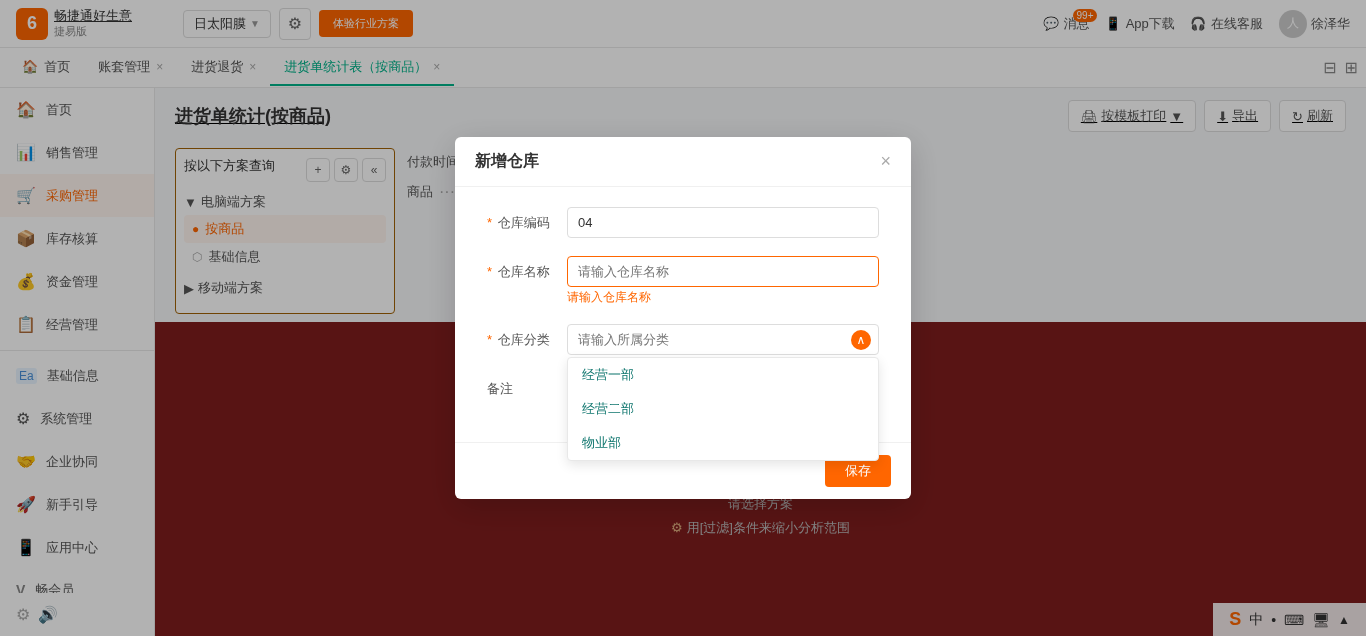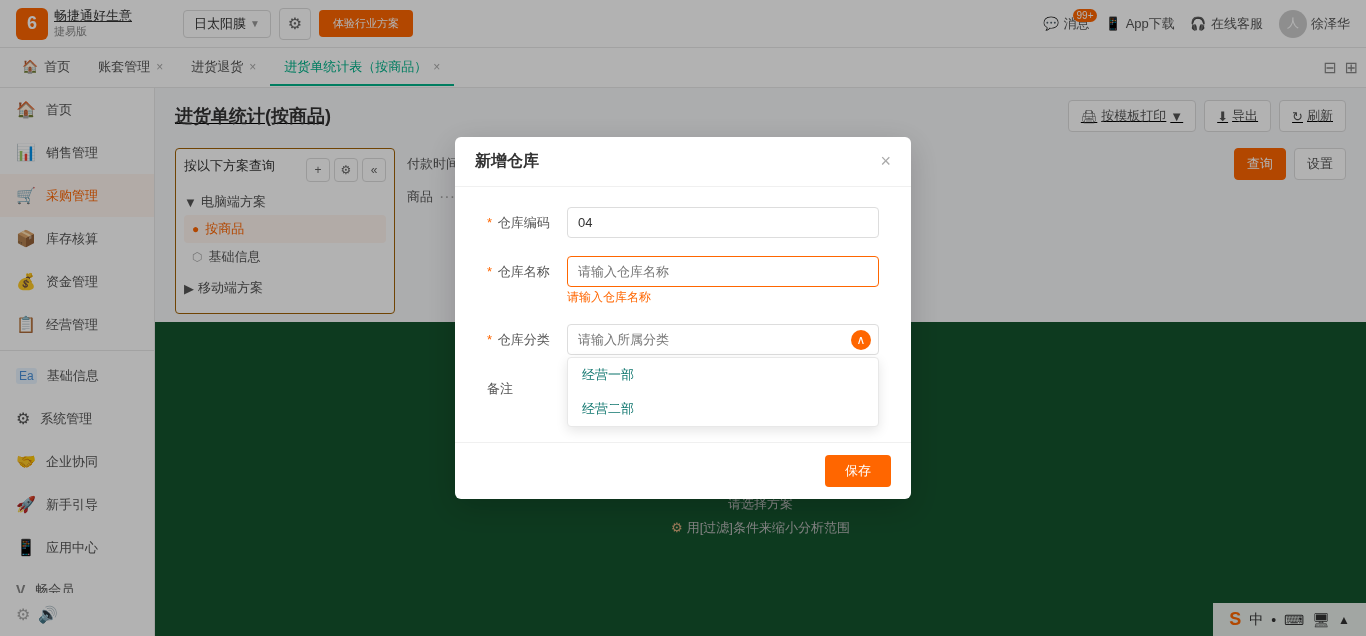--- a/index.html
+++ b/index.html
@@ -469,35 +469,31 @@
       <div style="flex:1; display:flex; flex-direction:column; gap:8px;">
         <div style="display:flex; gap:16px; align-items:center; flex-wrap:wrap;">
           <div class="query-field">
             <span class="query-label">付款时间</span>
             <input class="query-input" style="">
           </div>
           <div class="query-field">
             <span class="query-label">单据状态</span>
             <input class="query-input" style="">
           </div>
-          <div style="margin-left:auto; display:flex; gap:8px;">
-            <button class="action-btn primary">查询</button>
-            <button class="action-btn">设置</button>
-          </div>
         </div>
         <div style="display:flex; gap:16px; align-items:center;">
           <div class="query-field">
             <span class="query-label">商品</span>
             <span style="font-size:16px;color:#aaa;cursor:pointer;">···</span>
           </div>
         </div>
       </div>
     </div>
 
-    <div style="flex:1; display:flex; flex-direction:column; align-items:center; justify-content:center; padding:30px 0; background:#14532d;">
+    <div style="flex:1; display:flex; flex-direction:column; align-items:center; justify-content:center; padding:30px 0; background:#7f1d1d;">
       <div style="color:#e0e0e0; font-size:52px; margin-bottom:12px;">📋</div>
       <div style="color:#bbb; font-size:13px; margin-bottom:6px;">请选择方案</div>
       <div style="color:#bbb; font-size:13px; display:flex; align-items:center; gap:4px;">
         <span style="color:#e0b080;">⚙</span>
         <span>用[过滤]条件来缩小分析范围</span>
       </div>
     </div>
   </div>
 </div>
 
@@ -541,20 +537,23 @@
             <span>∧</span>
           </div>
           
           <div class="dropdown-list">
             <div class="dropdown-item">
               <span>经营一部</span>
             </div>
             <div class="dropdown-item">
               <span>经营二部</span>
             </div>
+            <div class="dropdown-item">
+              <span>物业部</span>
+            </div>
           </div>
         </div>
       </div>
 
       <div class="form-row">
         <span class="form-label">备注</span>
         <div class="form-input-wrap">
           <input class="form-input" style="">
         </div>
       </div>

